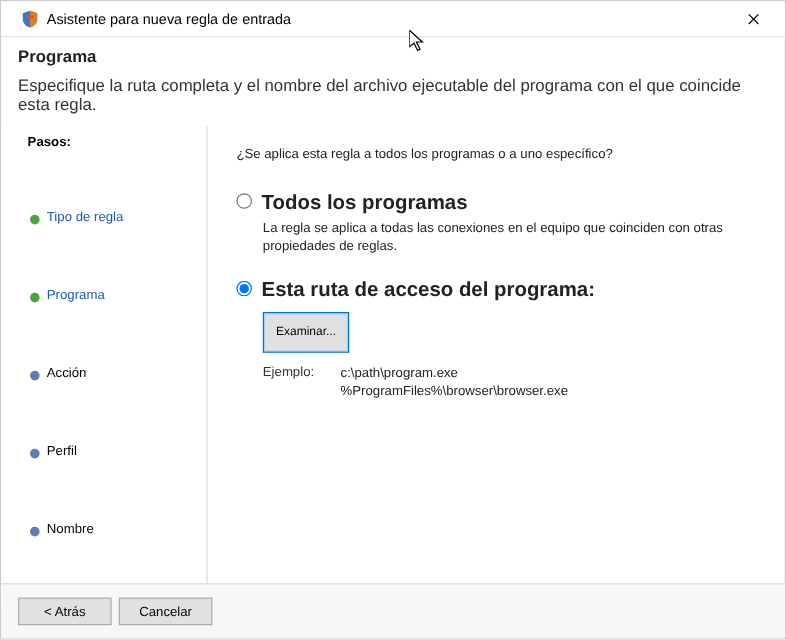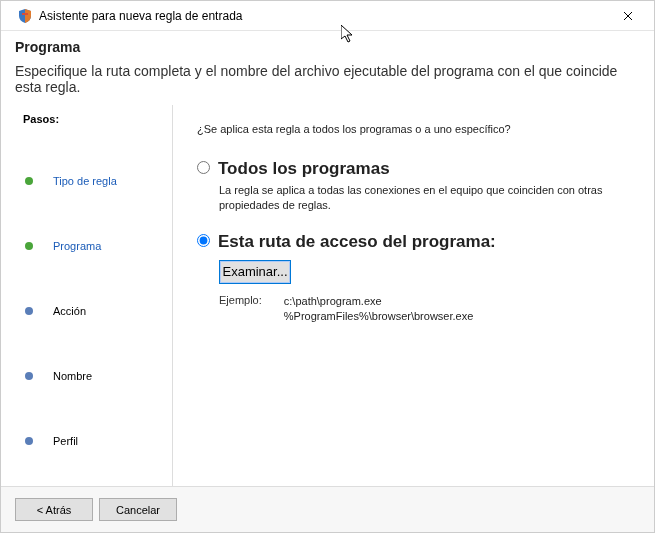--- a/index.html
+++ b/index.html
@@ -41,22 +41,22 @@
     .sidebar {
       width: 172px;
       border-right: 1px solid #ddd;
       padding: 8px 22px;
       background: #fff;
     }
     .sidebar-title { font-size: 11px; font-weight: bold; color: #000; margin-bottom: 8px; }
     .sidebar-list { list-style: none; }
     .sidebar-item {
       display: flex;
-      align-items: center;
-      gap: 20px;
+      align-items: flex-end;
+      gap: 6px;
       padding: 3px 2px;
       font-size: 11px;
       cursor: pointer;
       margin-top: 47px;
     }
     .bullet { width: 8px; height: 8px; border-radius: 50%; display: inline-block; }
     .bullet-green { background: #4aa53a; }
     .bullet-blue { background: #5a7eb8; }
     .sidebar-item-active { color: #1b5cb8; }
     .sidebar-item-current { color: #1b5cb8; }
@@ -73,21 +73,21 @@
     .radio-row input[type="radio"] { margin-top: 2px; }
     .radio-label { font-weight: bold; font-size: 17px; }
     .radio-desc { font-size: 11px; margin-left: 22px; margin-bottom: 18px; line-height: 1.4; }
 
     .path-row { display: flex; gap: 6px; margin-left: 22px; margin-top: 8px; }
     .path-input {
       flex: 1; height: 22px; font-size: 11px;
       padding: 0 4px; border: 1px solid #7a7a7a;
     }
     .browse-btn {
-      height: 24px; width: 72px; font-size: 13px;
+      height: 34px; width: 72px; font-size: 10px;
       background: #e1e1e1;
       border: 1px solid #0078d7;
       box-shadow: inset 0 0 0 1px #aecaf7;
       cursor: pointer;
     }
 
     .example-row {
       display: flex; gap: 22px;
       margin-left: 22px; margin-top: 10px;
       font-size: 11px;
@@ -159,25 +159,25 @@
       <li class="sidebar-item sidebar-item-current">
         <span class="bullet bullet-green"></span>
         <span>Programa</span>
       </li>
       <li class="sidebar-item">
         <span class="bullet bullet-blue"></span>
         <span>Acción</span>
       </li>
       <li class="sidebar-item">
         <span class="bullet bullet-blue"></span>
-        <span>Nombre</span>
+        <span>Perfil</span>
       </li>
       <li class="sidebar-item">
         <span class="bullet bullet-blue"></span>
-        <span>Perfil</span>
+        <span>Nombre</span>
       </li>
     </ul>
   </div>
 
   <div class="content">
     <div class="content-question">¿Se aplica esta regla a todos los programas o a uno específico?</div>
 
     <div class="radio-row">
       <input type="radio" name="prog" style="">
       <span class="radio-label">Todos los programas</span>

